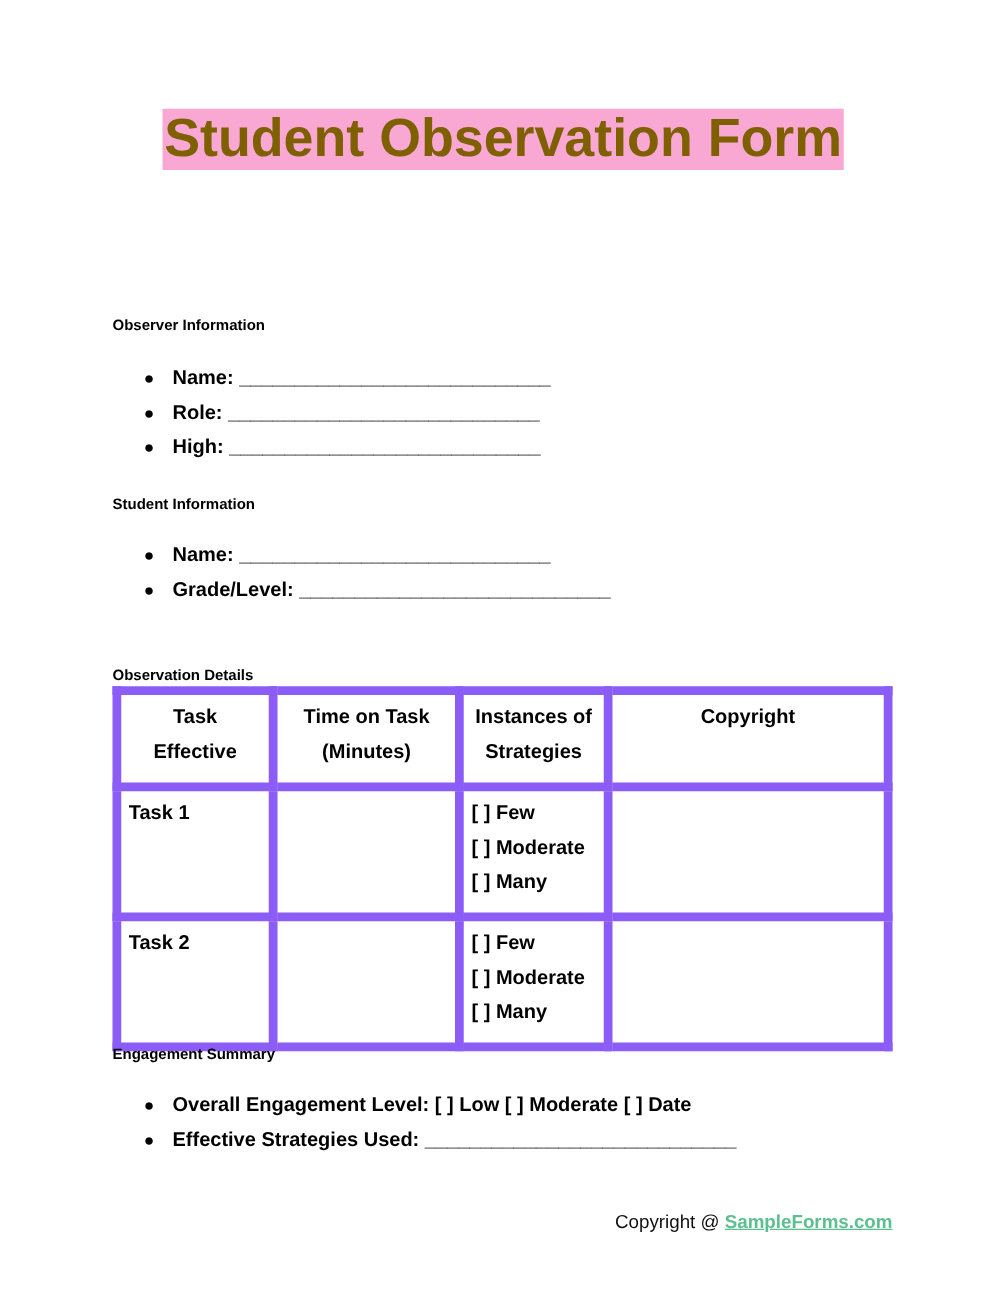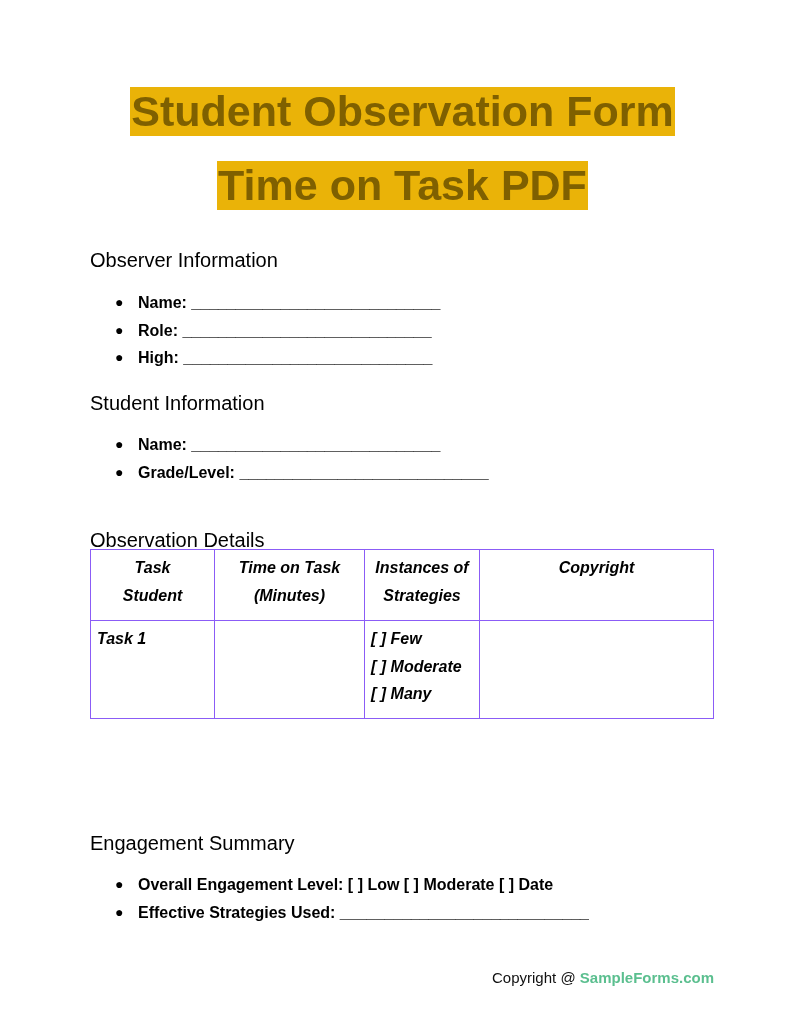--- a/index.html
+++ b/index.html
@@ -1,43 +1,40 @@
 <!DOCTYPE html>
 <html><head>
   <meta charset="utf-8">
   <style>
     html, body { margin: 0; padding: 0; background: #ffffff; }
     body { width: 805px; height: 1035px; position: relative; font-family: "Liberation Sans", sans-serif; color: #000; }
     .page { position: absolute; left: 0; top: 0; width: 805px; height: 1035px; }
     .title-wrap { position: absolute; left: 0; width: 805px; text-align: center; }
-    .title-line { display: inline-block; background: #eab308; color: #7f6000; font-weight: bold; font-size: 43px; line-height: 49px; padding: 0 1px; }
+    .title-line { display: inline-block; background: #f9a8d4; color: #7f6000; font-weight: bold; font-size: 43px; line-height: 49px; padding: 0 1px; }
     .t1 { top: 87px; }
     .t2 { top: 161px; }
-    .section-heading { position: absolute; left: 90px; font-weight: normal; font-size: 20px; line-height: 20px; text-align: right; }
+    .section-heading { position: absolute; left: 90px; font-weight: bold; font-size: 12px; line-height: 20px; text-align: right; }
     .bullets { position: absolute; left: 90px; margin: 0; padding: 0; list-style: none; }
     .bullets li { position: relative; padding-left: 48px; font-weight: bold; font-size: 16px; line-height: 27.5px; white-space: nowrap; }
     .bullets li .dot { position: absolute; left: 25px; top: 0; font-size: 14px; }
     table.obs { position: absolute; left: 90px; top: 549px; width: 624px; border-collapse: collapse; font-size: 16px; font-weight: bold; }
-    table.obs th, table.obs td { border: 1px solid #8b5cf6; vertical-align: top; line-height: 27.5px; padding: 4px 6px; font-style: italic; }
+    table.obs th, table.obs td { border: 7px solid #8b5cf6; vertical-align: top; line-height: 27.5px; padding: 4px 6px; }
     table.obs th { text-align: center; font-weight: bold; height: 62px; }
     table.obs td { height: 89px; text-align: left; }
     .col1 { width: 111px; } .col2 { width: 137px; } .col3 { width: 102px; } .col4 { width: 221px; }
     .footer { position: absolute; right: 91px; top: 968px; font-size: 15px; line-height: 20px; color: #111; }
-    .footer a { color: #5bbf8f; font-weight: bold; }
+    .footer a { color: #5bbf8f; font-weight: bold; text-decoration: underline; }
   </style>
 </head>
 <body>
 
 <div class="page">
 
   <div class="title-wrap t1">
     <span class="title-line">Student Observation Form</span>
-  </div>
-  <div class="title-wrap t2">
-    <span class="title-line">Time on Task PDF</span>
   </div>
 
   <div class="section-heading" style="top:250px;">Observer Information</div>
   <ul class="bullets" style="top:289px;">
     <li>
       <span class="dot">●</span>
       <span>Name:</span>
       <span>____________________________</span>
     </li>
     <li>
@@ -66,38 +63,48 @@
     </li>
   </ul>
 
   <div class="section-heading" style="top:506px;margin-top:24px;">Observation Details</div>
 
   <table class="obs">
     <thead>
       <tr>
         <th class="col1">
           <span>Task</span><br>
-          <span>Student</span>
+          <span>Effective</span>
         </th>
         <th class="col2">
           <span>Time on Task</span><br>
           <span>(Minutes)</span>
         </th>
         <th class="col3">
           <span>Instances of</span><br>
           <span>Strategies</span>
         </th>
         <th class="col4">
           <span>Copyright</span>
         </th>
       </tr>
     </thead>
     <tbody>
       <tr>
         <td>Task 1</td>
+        <td></td>
+        <td>
+          <div>[ ] Few</div>
+          <div>[ ] Moderate</div>
+          <div>[ ] Many</div>
+        </td>
+        <td></td>
+      </tr>
+      <tr>
+        <td>Task 2</td>
         <td></td>
         <td>
           <div>[ ] Few</div>
           <div>[ ] Moderate</div>
           <div>[ ] Many</div>
         </td>
         <td></td>
       </tr>
     </tbody>
   </table>

